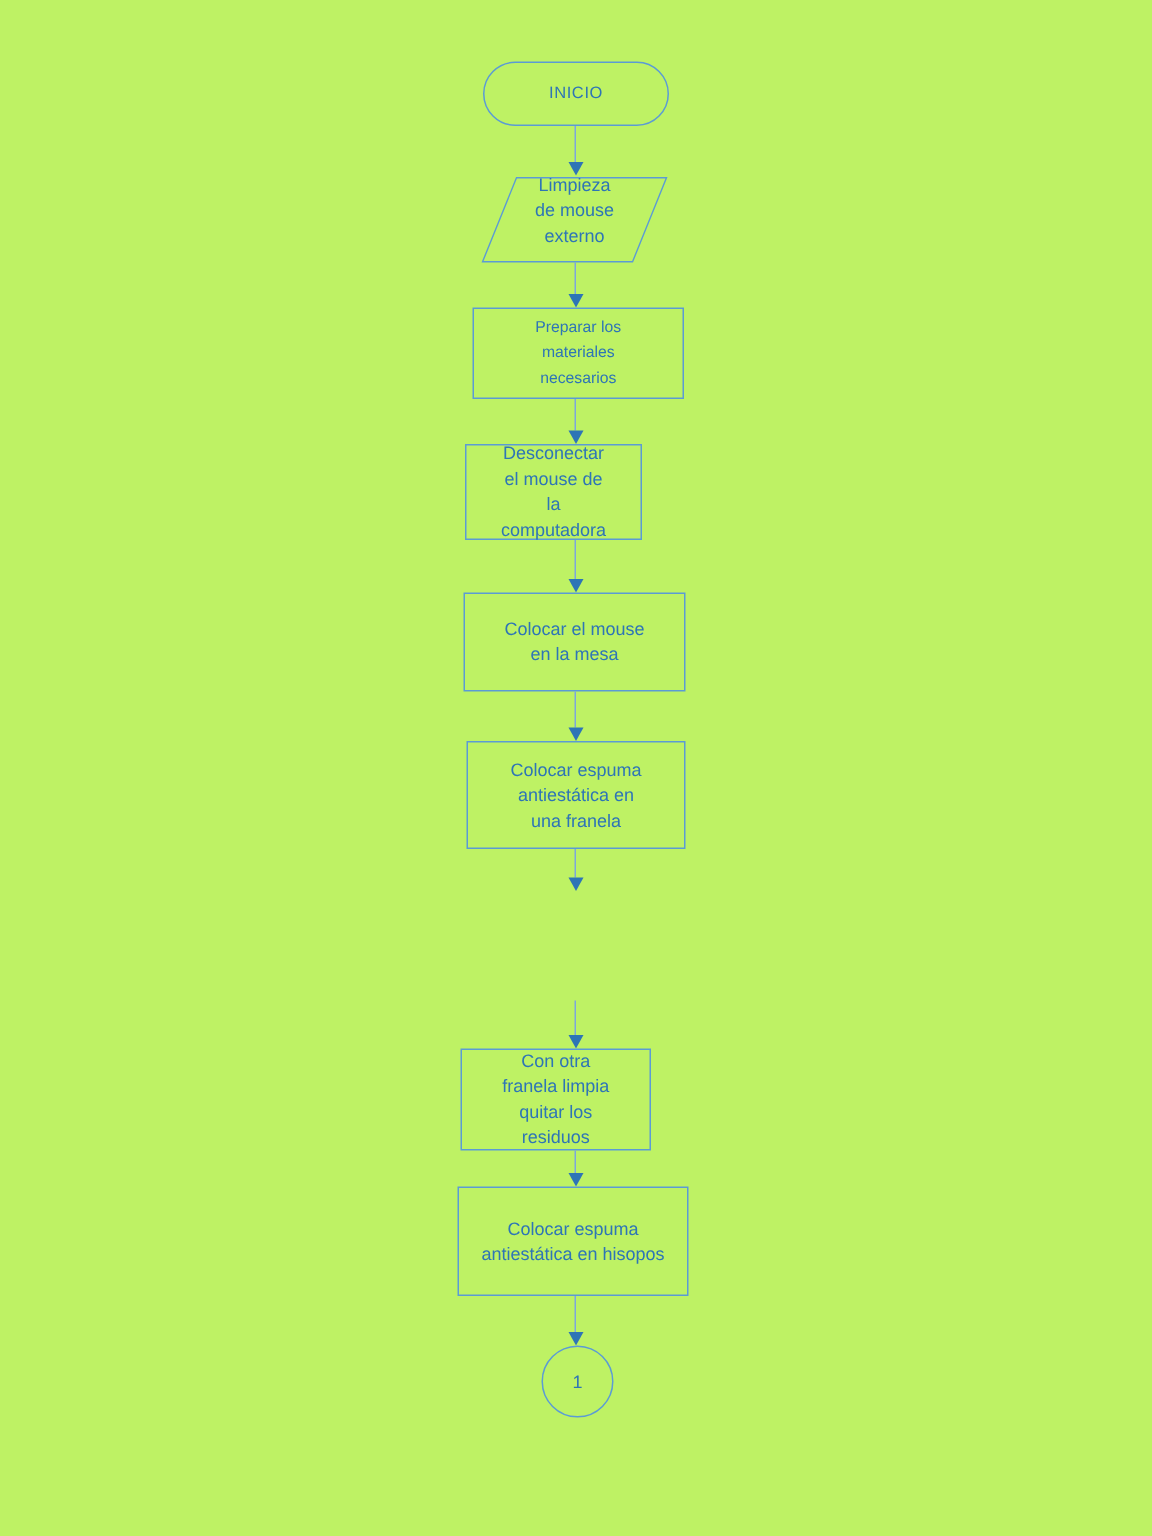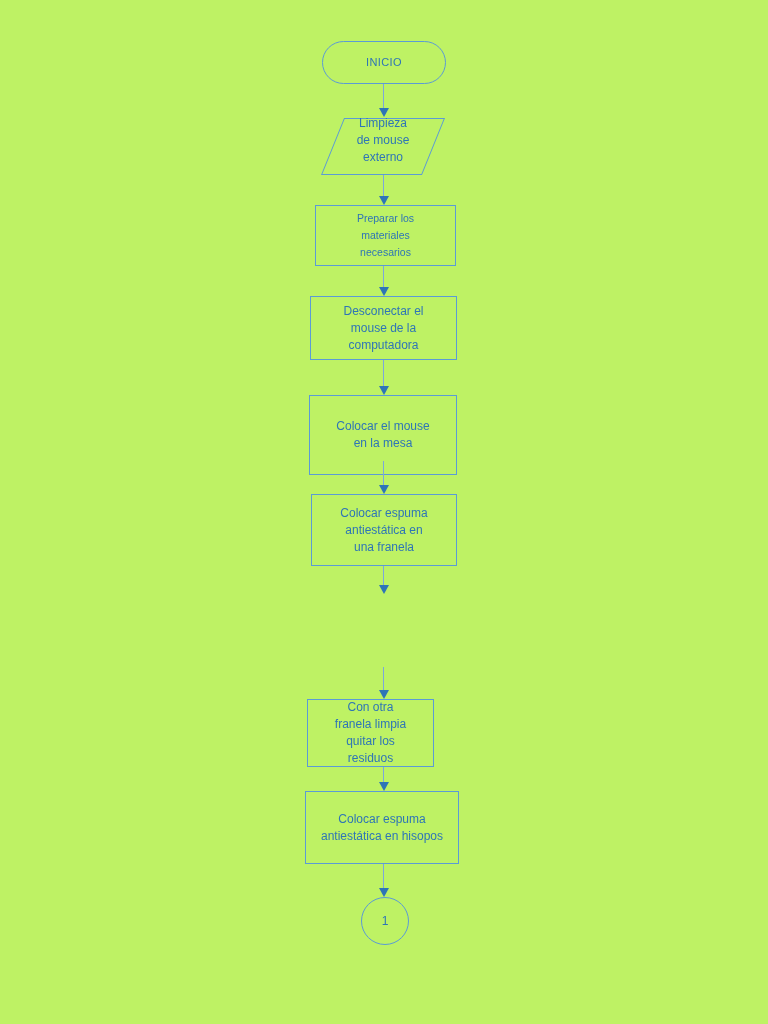--- a/index.html
+++ b/index.html
@@ -88,30 +88,30 @@
 
   <div class="node rect small" style="left:315px;top:205px;width:141px;height:61px">
     <span class="lbl">Preparar los materiales necesarios</span>
   </div>
 
   <div class="arrow" style="left:378px;top:266px;height:30px">
     <div class="arrow-line"></div>
     <div class="arrow-head"></div>
   </div>
 
-  <div class="node rect" style="left:310px;top:296px;width:147px;height:64px">
+  <div class="node rect" style="left:310px;top:296px;width:118px;height:64px">
     <span class="lbl">Desconectar el mouse de la computadora</span>
   </div>
 
   <div class="arrow" style="left:378px;top:360px;height:35px">
     <div class="arrow-line"></div>
     <div class="arrow-head"></div>
   </div>
 
-  <div class="node rect" style="left:309px;top:395px;width:148px;height:80px">
+  <div class="node rect" style="left:309px;top:395px;width:148px;height:66px">
     <span class="lbl">Colocar el mouse en la mesa</span>
   </div>
 
   <div class="arrow" style="left:378px;top:461px;height:33px">
     <div class="arrow-line"></div>
     <div class="arrow-head"></div>
   </div>
 
   <div class="node rect" style="left:311px;top:494px;width:146px;height:72px">
     <span class="lbl">Colocar espuma antiestática en una franela</span>

